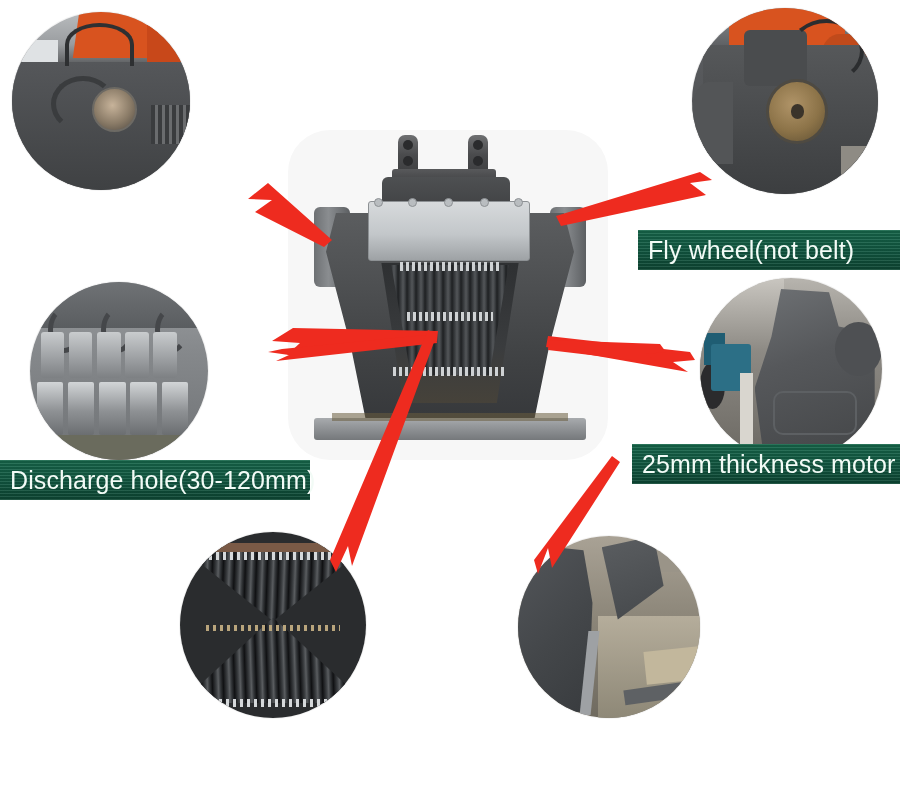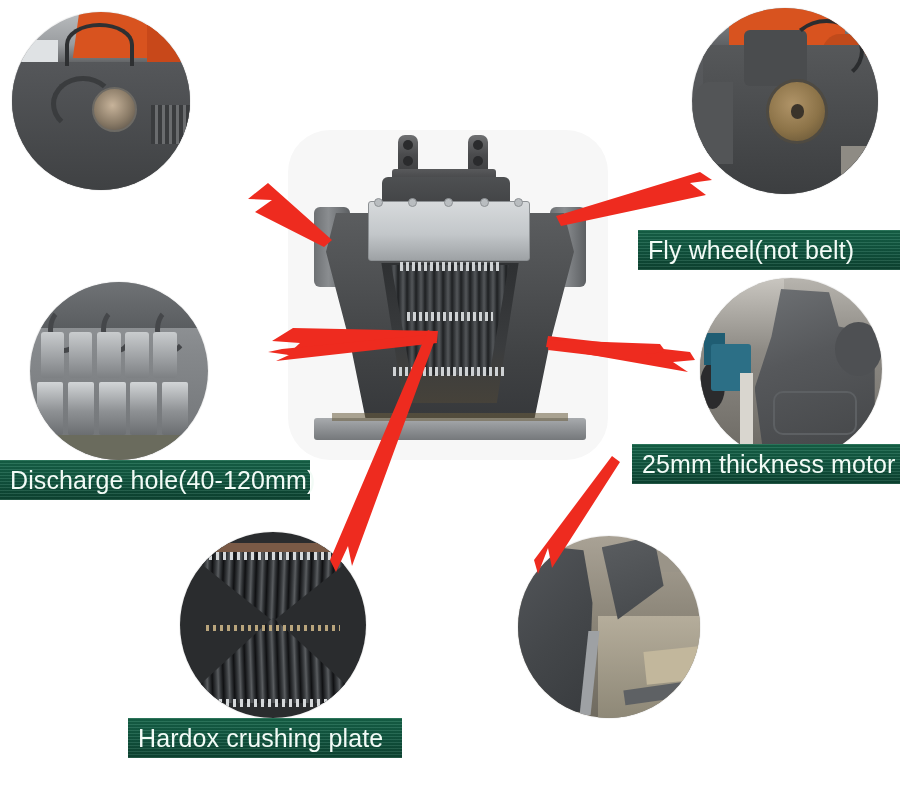--- a/index.html
+++ b/index.html
@@ -340,20 +340,19 @@
 
       <polygon points="330,560 428,330 437,334 352,566 348,546 336,572"></polygon>
 
       <polygon points="534,560 612,456 620,462 552,568 548,548 538,574"></polygon>
     </g>
   </svg>
 
 
   <div class="label" style="left:638px;top:188px;width:262px;margin-top:42px;">Fly wheel(not belt)</div>
 
-  <div class="label overflow" style="left:0px;top:460px;width:310px;">Discharge hole(40-120mm)</div>
+  <div class="label overflow" style="left:0px;top:460px;width:310px;">Discharge hole(30-120mm)</div>
 
   <div class="label" style="left:632px;top:444px;width:268px;">25mm thickness motor</div>
 
-  <div class="label" style="left:128px;top:718px;width:274px;">Hardox crushing plate</div>
 
 
 </div>
 
 </body></html>

